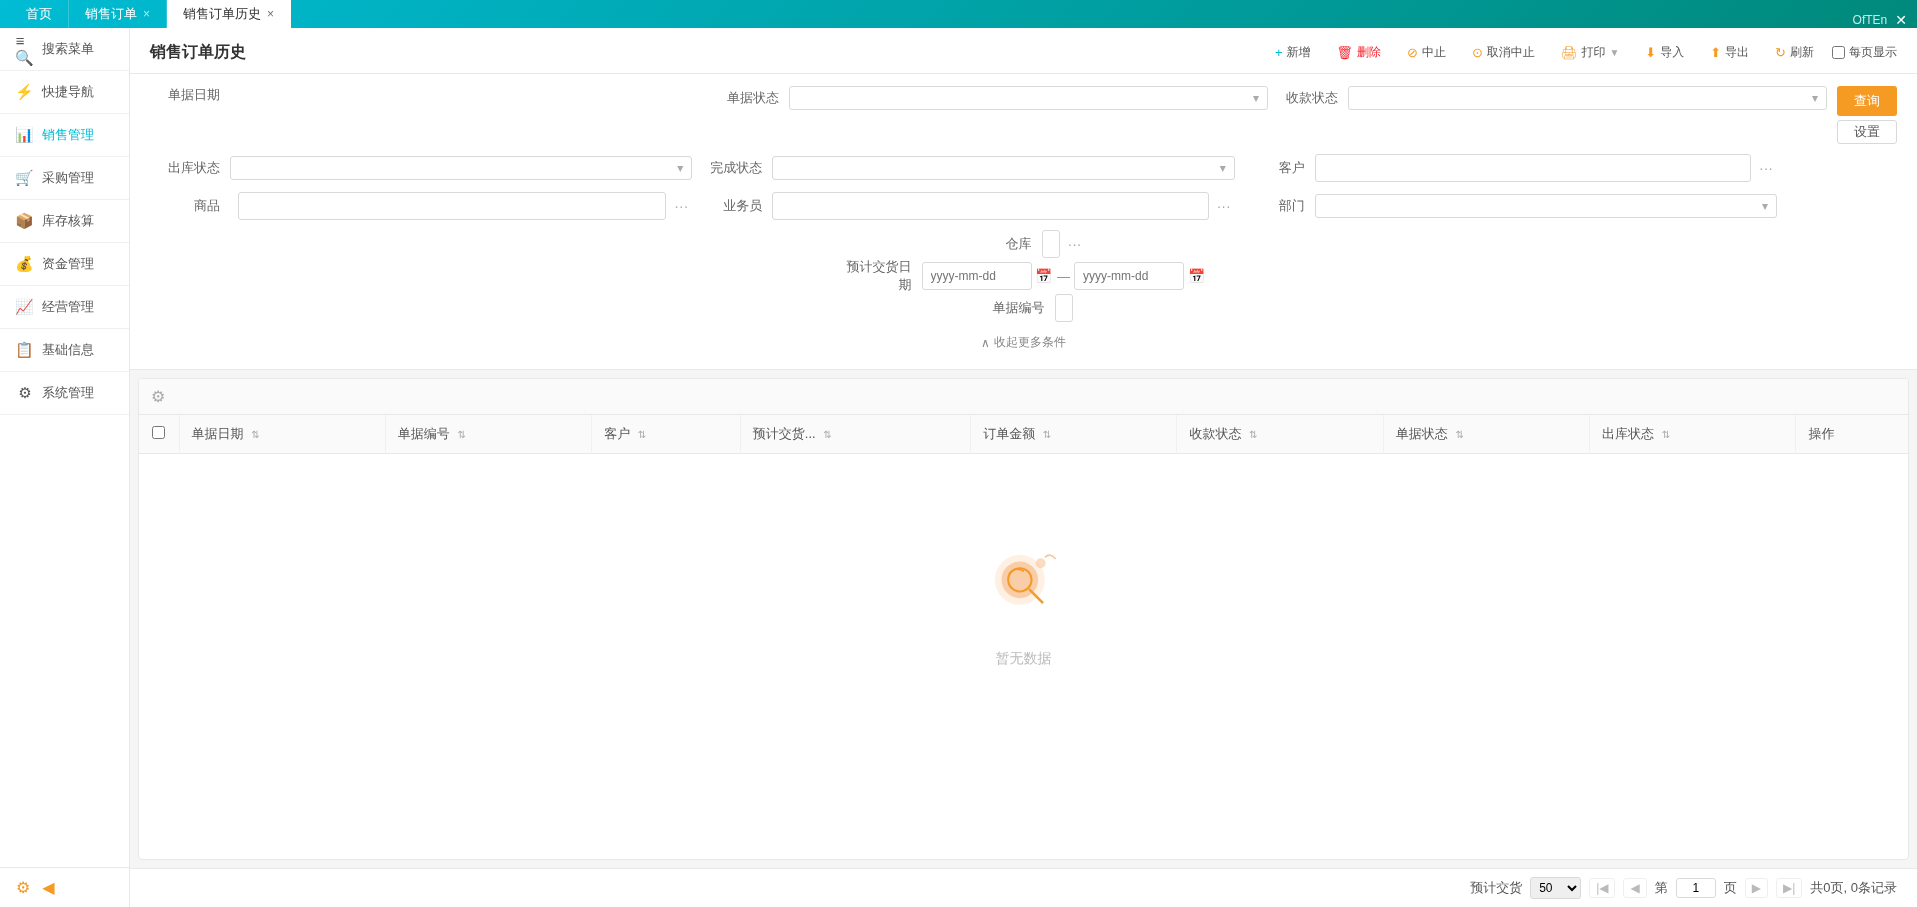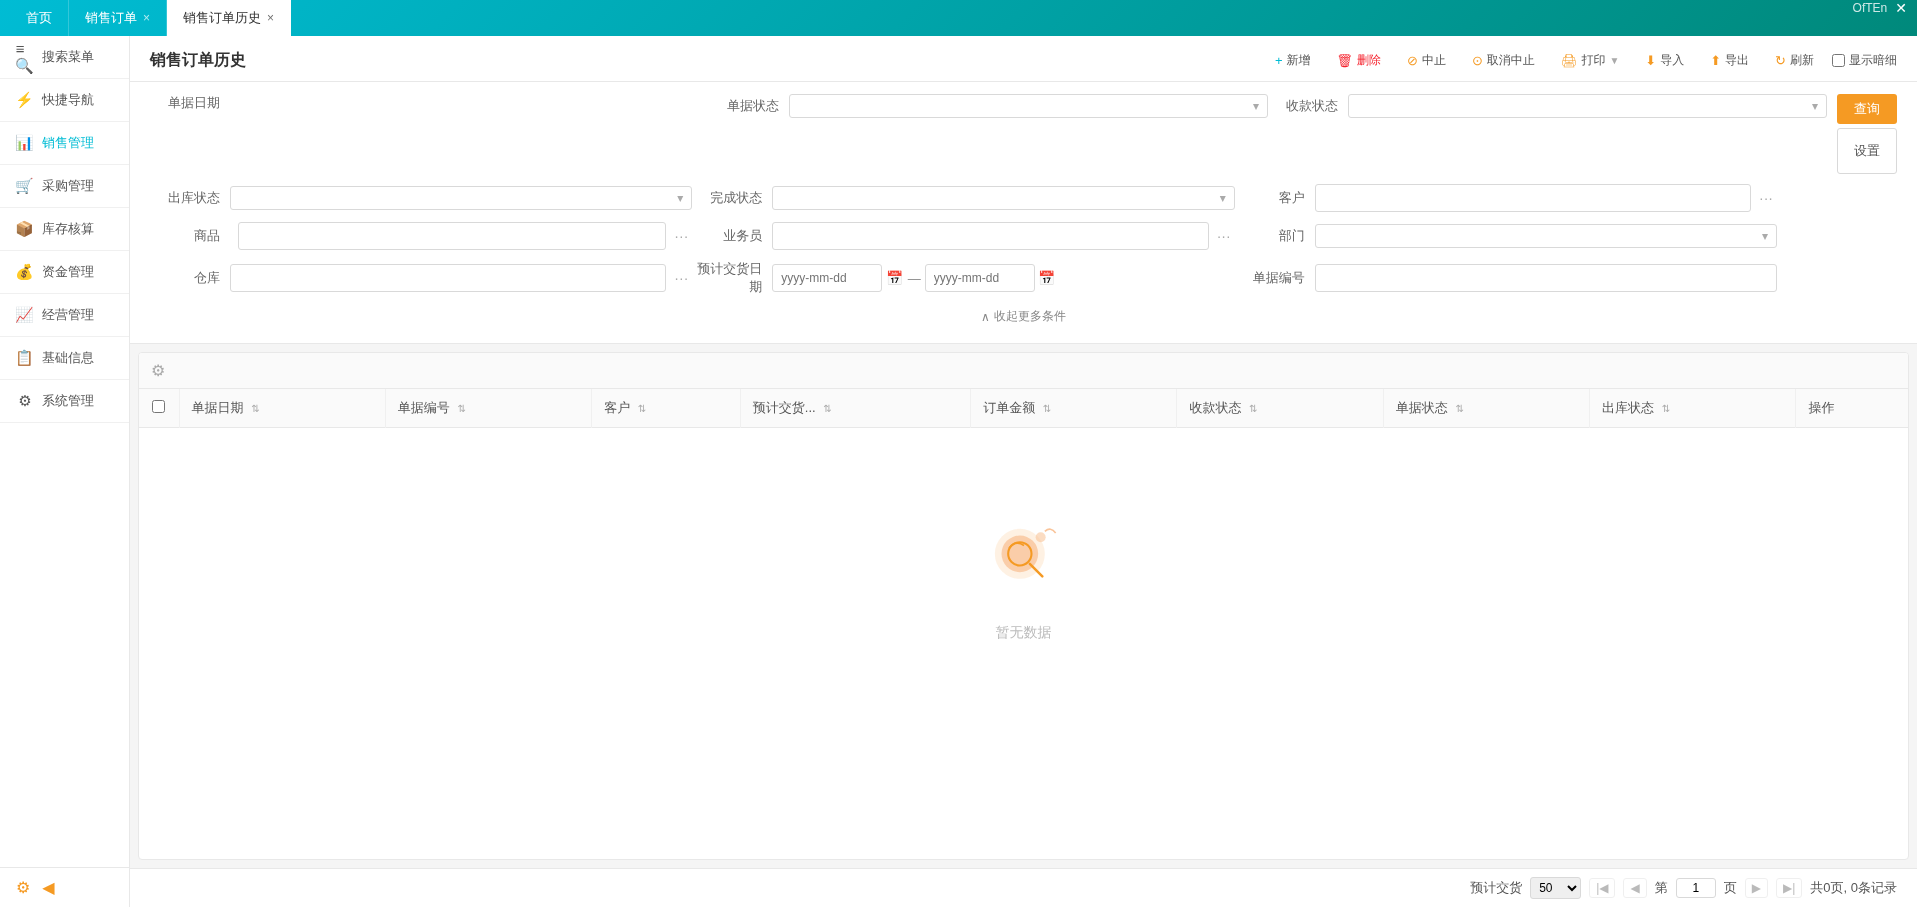--- a/index.html
+++ b/index.html
@@ -1,23 +1,23 @@
 <!DOCTYPE html>
 <html><head>
   <meta charset="utf-8">
   <style>
     * { box-sizing: border-box; margin: 0; padding: 0; }
     body { font-family: 'Microsoft YaHei', Arial, sans-serif; font-size: 13px; background: #f5f5f5; display: flex; flex-direction: column; height: 907px; overflow: hidden; }
 
     
     .top-bar {
-      height: 36px;
+      height: 28px;
       background: linear-gradient(135deg, #00bcd4, #00897b);
       display: flex;
-      align-items: flex-start;
+      align-items: flex-end;
       padding: 0 10px;
       gap: 0;
       flex-shrink: 0;
     }
     .top-bar-tabs {
       display: flex;
       align-items: center;
       height: 100%;
       flex: 1;
     }
@@ -336,21 +336,21 @@
       padding: 6px 16px;
       font-size: 13px;
       cursor: pointer;
       font-family: inherit;
     }
     .btn-set {
       background: #fff;
       color: #555;
       border: 1px solid #d9d9d9;
       border-radius: 3px;
-      padding: 13px 16px;
+      padding: 2px 16px;
       font-size: 13px;
       cursor: pointer;
       font-family: inherit;
     }
     .query-buttons {
       display: flex;
       flex-direction: column;
       gap: 4px;
       margin-left: 10px;
       flex-shrink: 0;
@@ -457,21 +457,21 @@
         <div class="toolbar-btn">
           <span class="btn-icon" style="color:#f59a23;">⬆</span>
           <span>导出</span>
         </div>
         <div class="toolbar-btn">
           <span class="btn-icon" style="color:#f59a23;">↻</span>
           <span>刷新</span>
         </div>
         <div class="checkbox-display">
           <input type="checkbox" style="">
-          <span>显示暗细</span>
+          <span>每页显示</span>
         </div>
       </div>
     </div>
 
     <div class="filter-area">
 
       <div style="display:flex; align-items:flex-start; margin-bottom:10px;">
         <div style="flex:1; display:flex; align-items:center;">
           <div class="filter-label">单据日期</div>
         </div>
@@ -538,21 +538,21 @@
         <div style="flex:1; display:flex; align-items:center;">
           <div class="filter-label">部门</div>
           <div class="select-field" style="flex:1;">
             <span></span>
             <span class="chevron">▾</span>
           </div>
         </div>
         <div style="width:120px;"></div>
       </div>
 
-      <div style="display:flex; align-items:center; margin-bottom:6px;">
+      <div style="display:flex; align-items:center; margin-bottom:6px;flex-direction:column;">
         <div style="flex:1; display:flex; align-items:center;">
           <div class="filter-label">仓库</div>
           <div style="flex:1; display:flex; align-items:center; gap:4px;">
             <div style="flex:1; border:1px solid #d9d9d9; border-radius:3px; padding:4px 8px; min-height:28px;"></div>
             <span class="dots-btn">···</span>
           </div>
         </div>
         <div style="flex:1; display:flex; align-items:center;">
           <div class="filter-label">预计交货日期</div>
           <div class="date-input-wrap">

